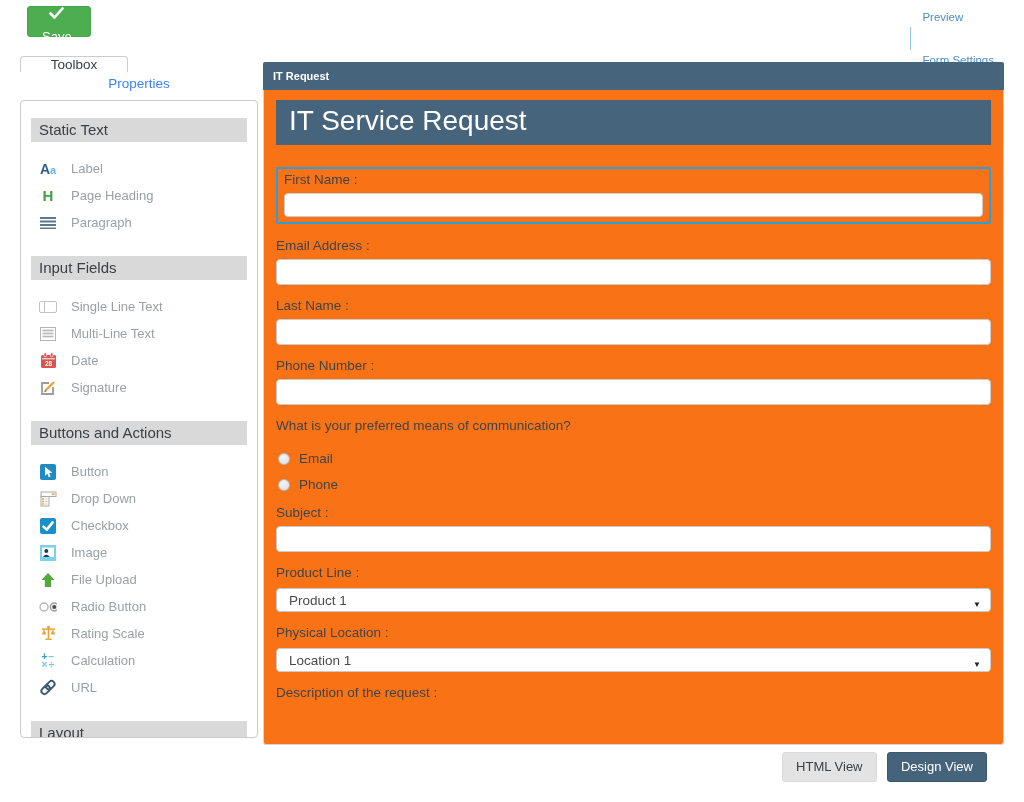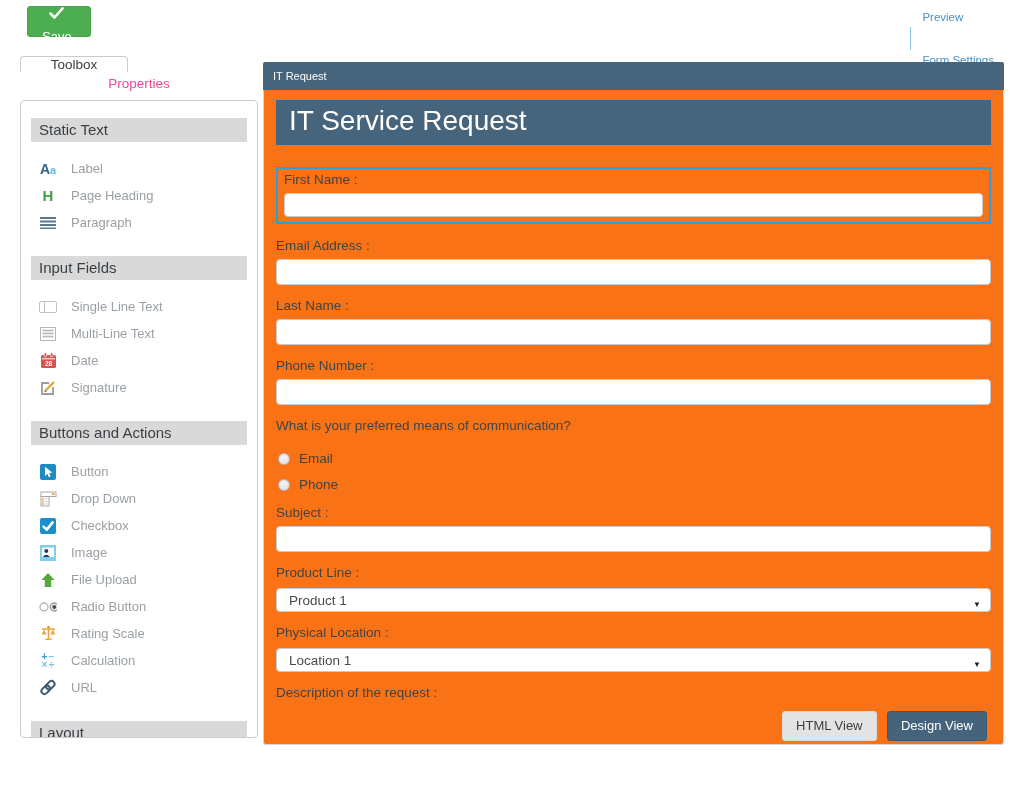--- a/index.html
+++ b/index.html
@@ -16,21 +16,21 @@
     font-size:11.5px; color:#4a90c4; }
   #top-links .lnk { padding:4px 12px; cursor:pointer; }
   #top-links .vdiv { width:1px; height:23px; background:#8ec6e4; }
 
   
   #tabs { left:20px; top:56px; width:238px; height:39px; display:flex; z-index:3; }
   .tab { display:flex; align-items:center; justify-content:center;
     font-size:13.5px; cursor:pointer; }
   .tab.active { width:108px; background:#fff; border:1px solid #ccc;
     border-bottom:none; border-radius:4px 4px 0 0; color:#3b4045; }
-  .tab.inactive { flex:1; color:#ec4899; }
+  .tab.inactive { flex:1; color:#3b82f6; }
 
   
   #sidebar { left:20px; top:100px; width:238px; height:638px; background:#fff;
     border:1px solid #ccc; border-radius:4px; z-index:2; padding-top:17px;
     overflow:hidden; }
   .section-title { margin:20px 10px 13px 10px; background:#d9d9d9;
     padding:3px 8px 4px 8px; font-size:15px; color:#3b4045; }
   .section-title:first-child { margin-top:0; }
   .tool-item { display:flex; align-items:center; gap:14px;
     padding:5px 8px 5px 18px; font-size:13px; color:#9aa0a5; cursor:pointer; }
@@ -41,21 +41,21 @@
   .calc-icon span:first-child { color:#3a9ad1; }
   .ab-icon { font-weight:bold; }
   .ab-icon .A { color:#2e6189; font-size:14px; }
   .ab-icon .a { color:#62b8e8; font-size:11px; }
   .h-icon { color:#43a047; font-weight:bold; font-size:15px; }
 
   
   #panel { left:263px; top:62px; width:741px; height:683px; }
   #panel-titlebar { height:28px; background:#46647c; border-radius:2px 2px 0 0;
     display:flex; align-items:center; padding-left:10px; color:#fff;
-    font-size:11px; font-weight:normal; }
+    font-size:11px; font-weight:bold; }
   #panel-body { position:absolute; top:28px; left:0; right:0; bottom:0;
     background:#f97316; border:1px solid #d5d5d5; border-top:none;
     border-radius:0 0 3px 3px; padding:10px 12px; overflow:hidden; }
   #form-banner { background:#46647c; color:#fff; font-size:28px;
     padding:5px 13px 8px 13px; margin-bottom:12px; }
   .fgroup { margin-bottom:13px; }
   .fgroup.first { margin-top:22px; }
   .fgroup.selected { border:2px solid #29a0dc; border-radius:2px;
     padding:3px 6px 5px 6px; margin-bottom:14px; }
   .flabel { display:block; font-size:13.5px; color:#3f4447; margin-bottom:6px; }
@@ -69,21 +69,21 @@
     border:1px solid #b5b5b5;
     background:radial-gradient(circle at 40% 35%, #f5f5f5, #dcdcdc); }
   .fselect { position:relative; width:100%; height:24px; border:1px solid #cbcbcb;
     border-radius:4px; background:#fff; display:flex; align-items:center;
     padding-left:12px; font-size:13.5px; color:#4a4a4a; margin-top:8px;
     cursor:pointer; }
   .fselect .arrow { position:absolute; right:9px; top:11px; font-size:8px;
     color:#222; }
 
   
-  #footer-btns { left:263px; top:711px; width:741px; text-align:right;
+  #footer-btns { left:263px; top:752px; width:741px; text-align:right;
     padding-right:17px; }
   .fbtn { display:inline-block; font-size:13px; padding:6px 13px 7px 13px;
     border-radius:3px; cursor:pointer; }
   #html-view-btn { background:#e3e3e3; color:#3b4045; border:1px solid #dadada; }
   #design-view-btn { background:#45637b; color:#fff; border:1px solid #3d586e;
     margin-left:6px; }
 </style>
 </head>
 <body>
 

